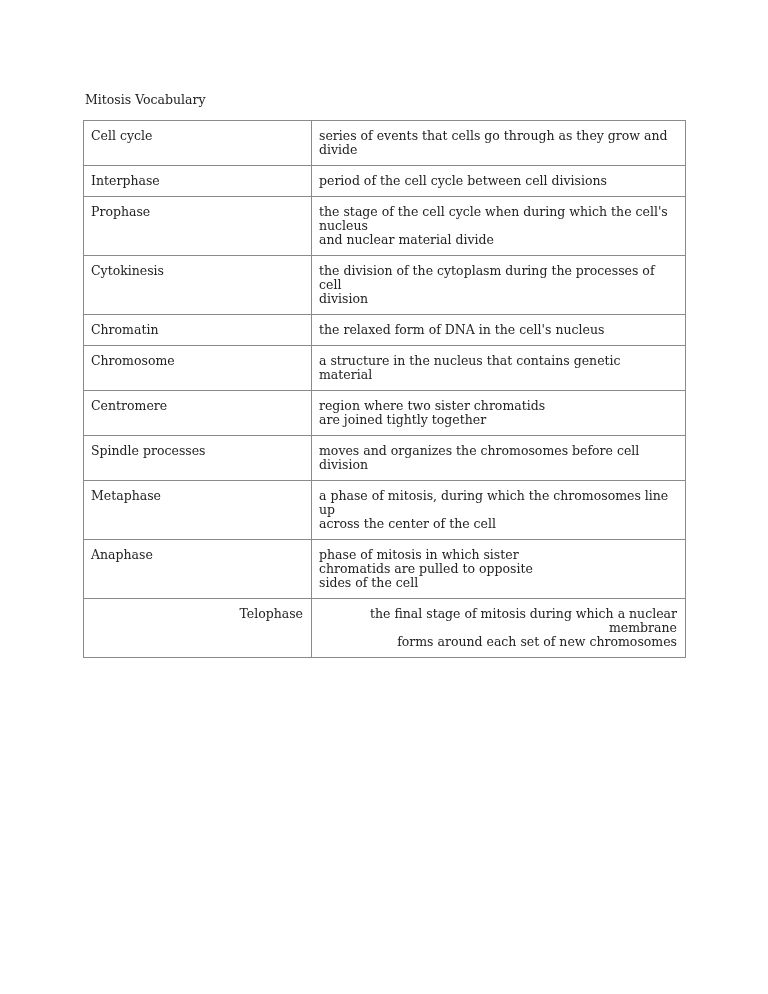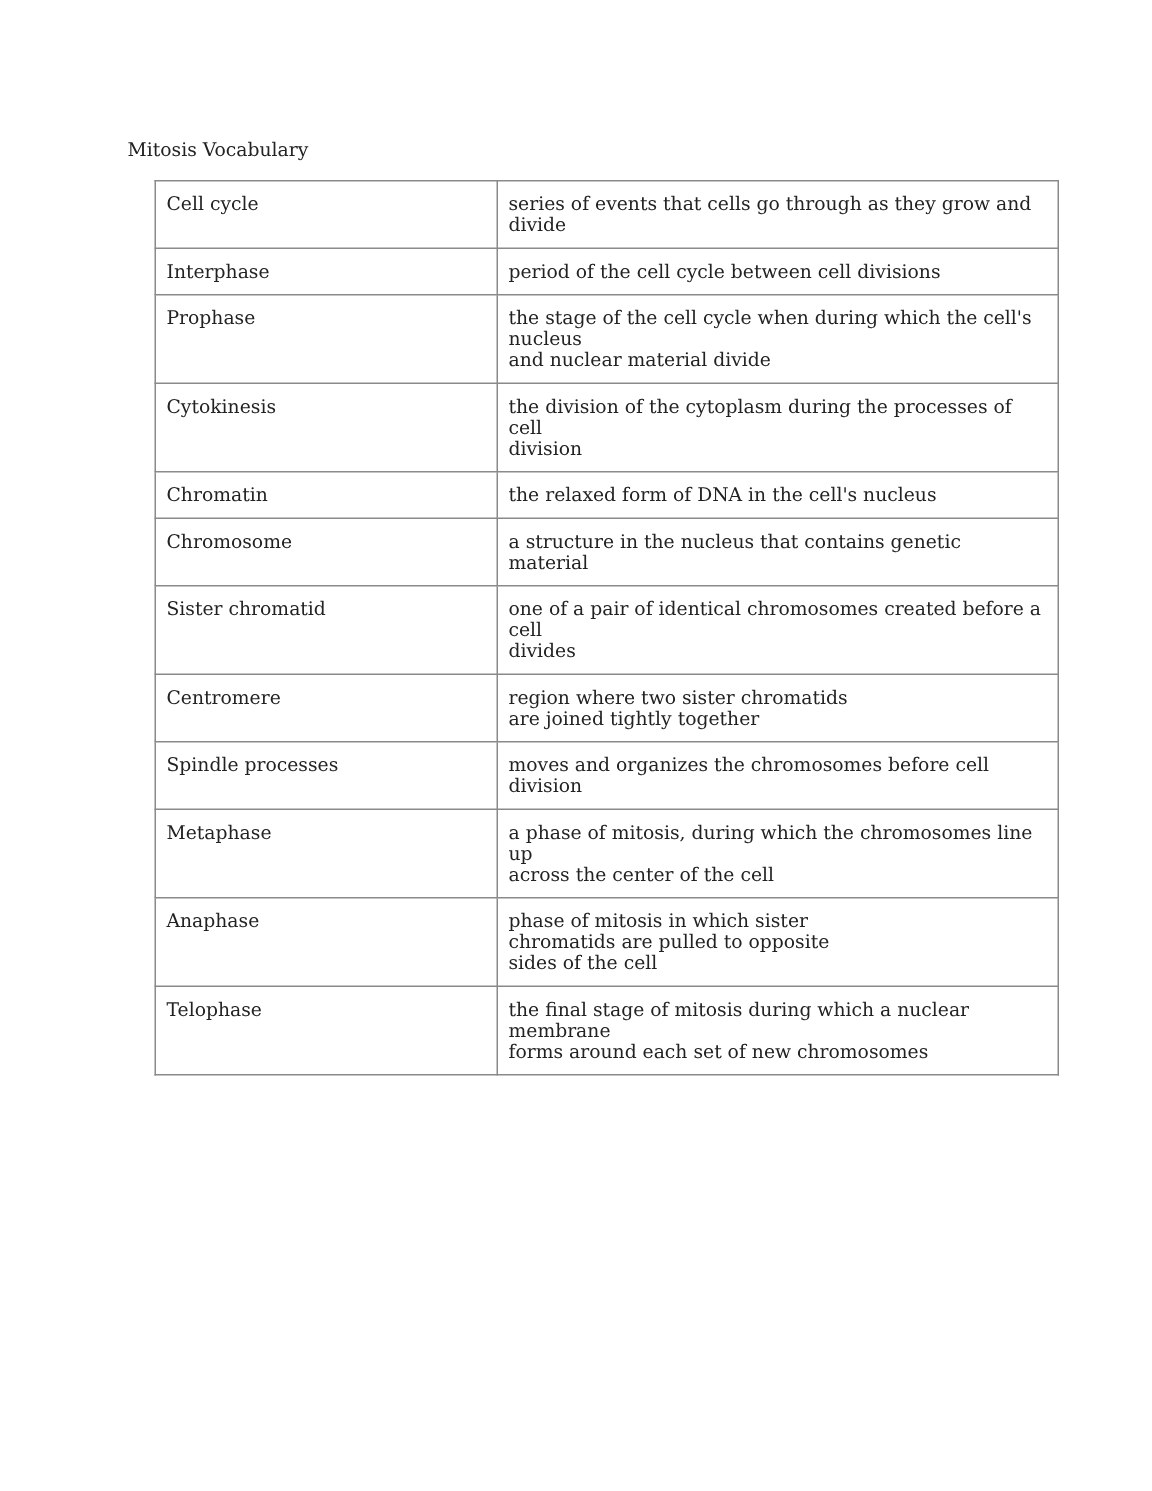--- a/index.html
+++ b/index.html
@@ -1,28 +1,28 @@
 <!DOCTYPE html>
 <html><head>
 <meta charset="utf-8">
 <style>
   html, body { margin: 0; padding: 0; background: #ffffff; }
   body { width: 768px; height: 994px; position: relative; overflow: hidden;
          font-family: "DejaVu Serif", "Liberation Serif", serif; color: #222; }
   .title { position: absolute; left: 85px; top: 92px; font-size: 12.5px; }
   table.vocab { position: absolute; left: 83px; top: 120px; width: 603px;
-         border-collapse: collapse; font-size: 12.5px; line-height: 14px; margin-left: 20px; }
+         border-collapse: collapse; font-size: 12.5px; line-height: 14px; }
   table.vocab td { border: 1px solid #8a8a8a; vertical-align: top;
          padding: 8px 8px 8px 7px; box-sizing: border-box; }
   table.vocab td.term { width: 228px; }
   table.vocab td.def { white-space: pre-line; }
   tr.r1 td { height: 31px; }
   tr.r2 td { height: 44px; }
   tr.r3 td { height: 59px; }
-  tr.rlast td { height: 56px; }
+  tr.rlast td { height: 56px; text-align: right; }
 </style>
 </head>
 <body>
 
 <div class="title">Mitosis Vocabulary</div>
 
 <table class="vocab">
   <tbody>
     <tr class="r1">
       <td class="term">Cell cycle</td>
@@ -44,25 +44,20 @@
     </tr>
     <tr class="r1">
       <td class="term">Chromatin</td>
       <td class="def">the relaxed form of DNA in the cell's nucleus</td>
     </tr>
     <tr class="r1">
       <td class="term">Chromosome</td>
       <td class="def">a structure in the nucleus that contains genetic material</td>
     </tr>
     <tr class="r2">
-      <td class="term">Sister chromatid</td>
-      <td class="def">one of a pair of identical chromosomes created before a cell
-divides</td>
-    </tr>
-    <tr class="r2">
       <td class="term">Centromere</td>
       <td class="def">region where two sister chromatids
 are joined tightly together</td>
     </tr>
     <tr class="r1">
       <td class="term">Spindle processes</td>
       <td class="def">moves and organizes the chromosomes before cell division</td>
     </tr>
     <tr class="r2">
       <td class="term">Metaphase</td>

